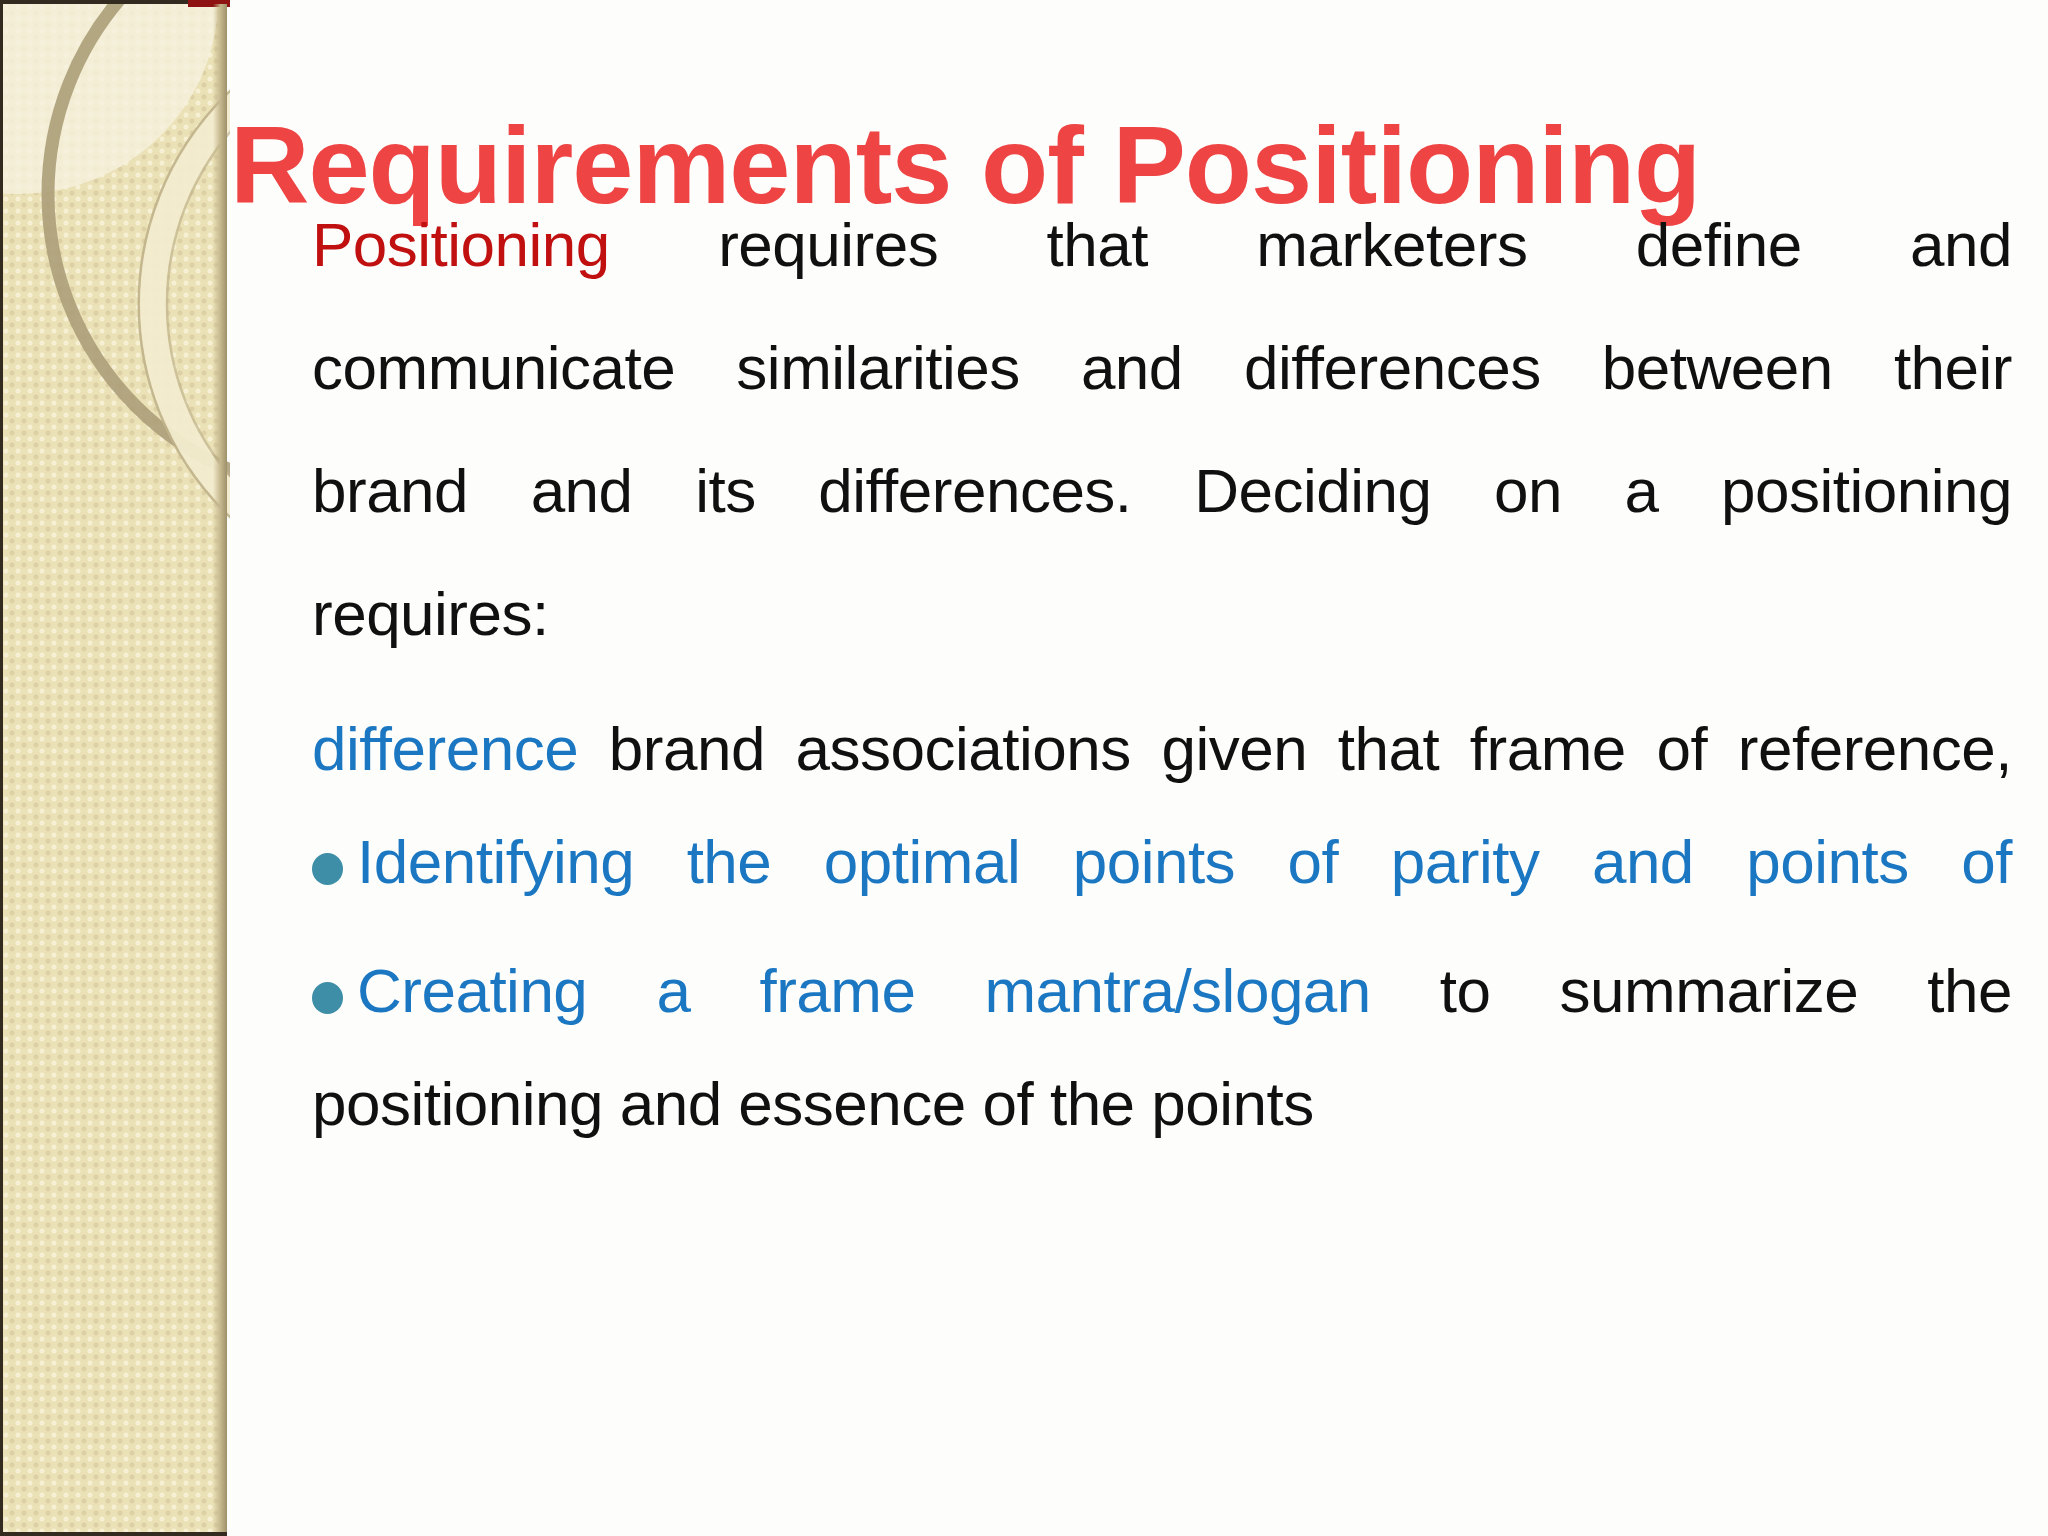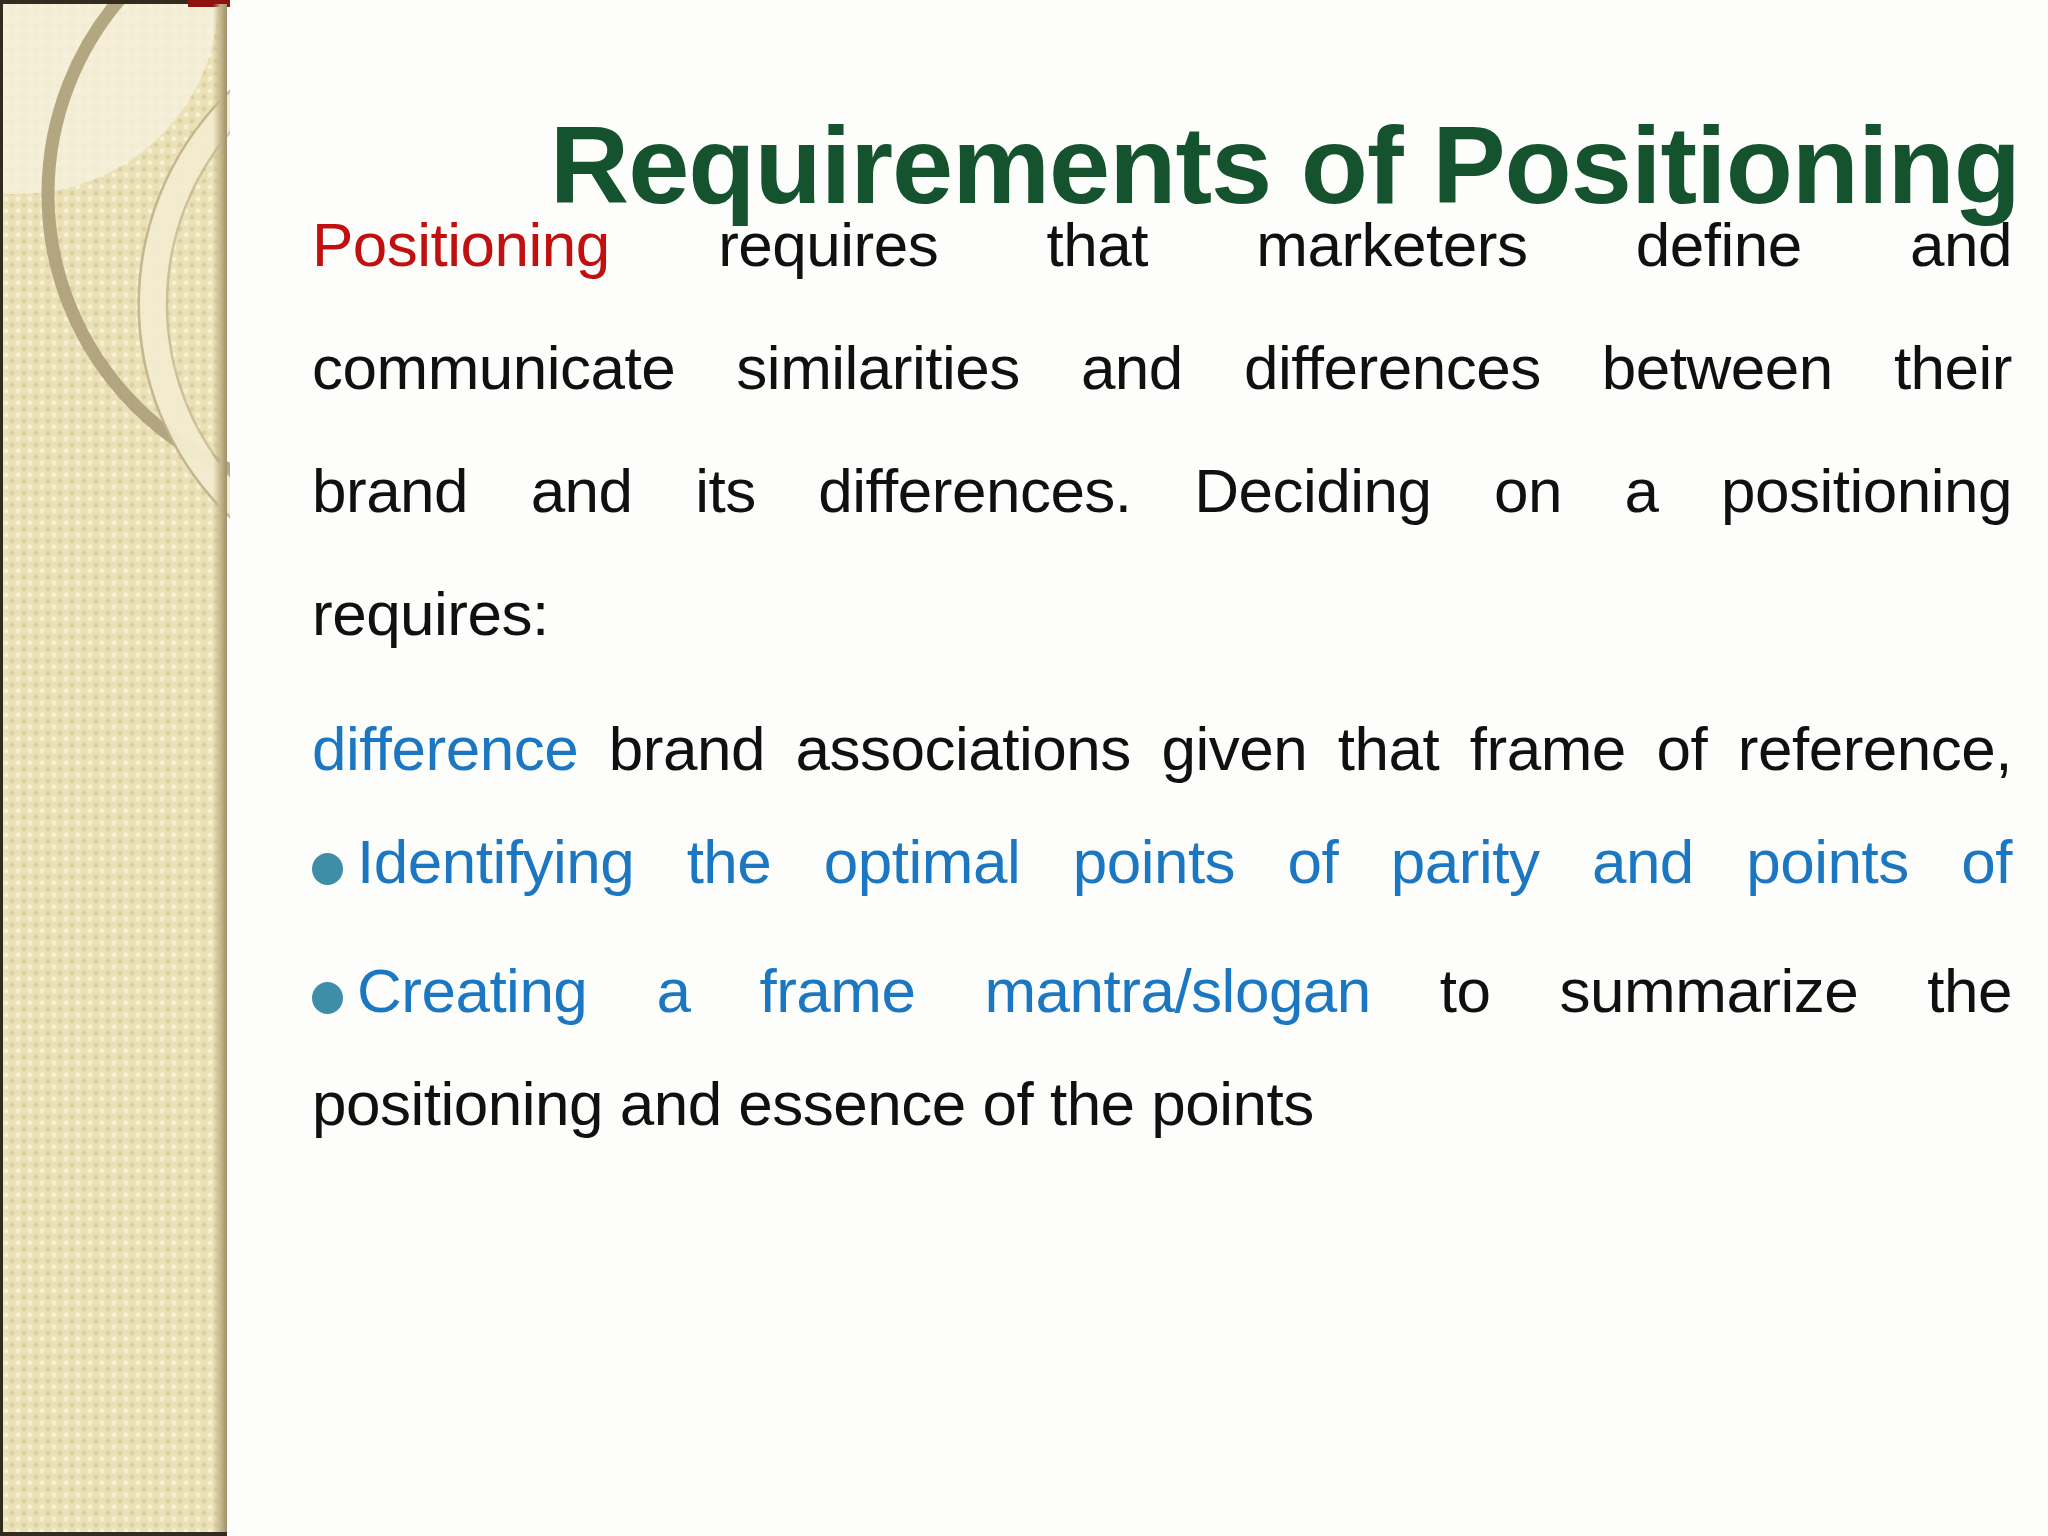--- a/index.html
+++ b/index.html
@@ -31,23 +31,23 @@
   }
   .sidebar-red-notch{
     position:absolute;left:185px;top:-4px;width:42px;height:7px;
     background:#8E1212;
   }
   .sidebar svg{position:absolute;left:0;top:0;}
 
   
   .title{
     position:absolute;left:230px;top:28px;width:1790px;
-    text-align:right;
+    text-align:left;
     font-size:110px;line-height:1.15;
-    color:#14532d;
+    color:#ef4444;
     letter-spacing:-1px;
   }
   .body-block{position:absolute;left:312px;width:1700px;color:#101010;}
   .paragraph{top:183px;}
   .bullets{top:692px;}
   .line{
     font-size:62px;
     height:123px;line-height:123px;
     text-align:justify;
     letter-spacing:-0.5px;

